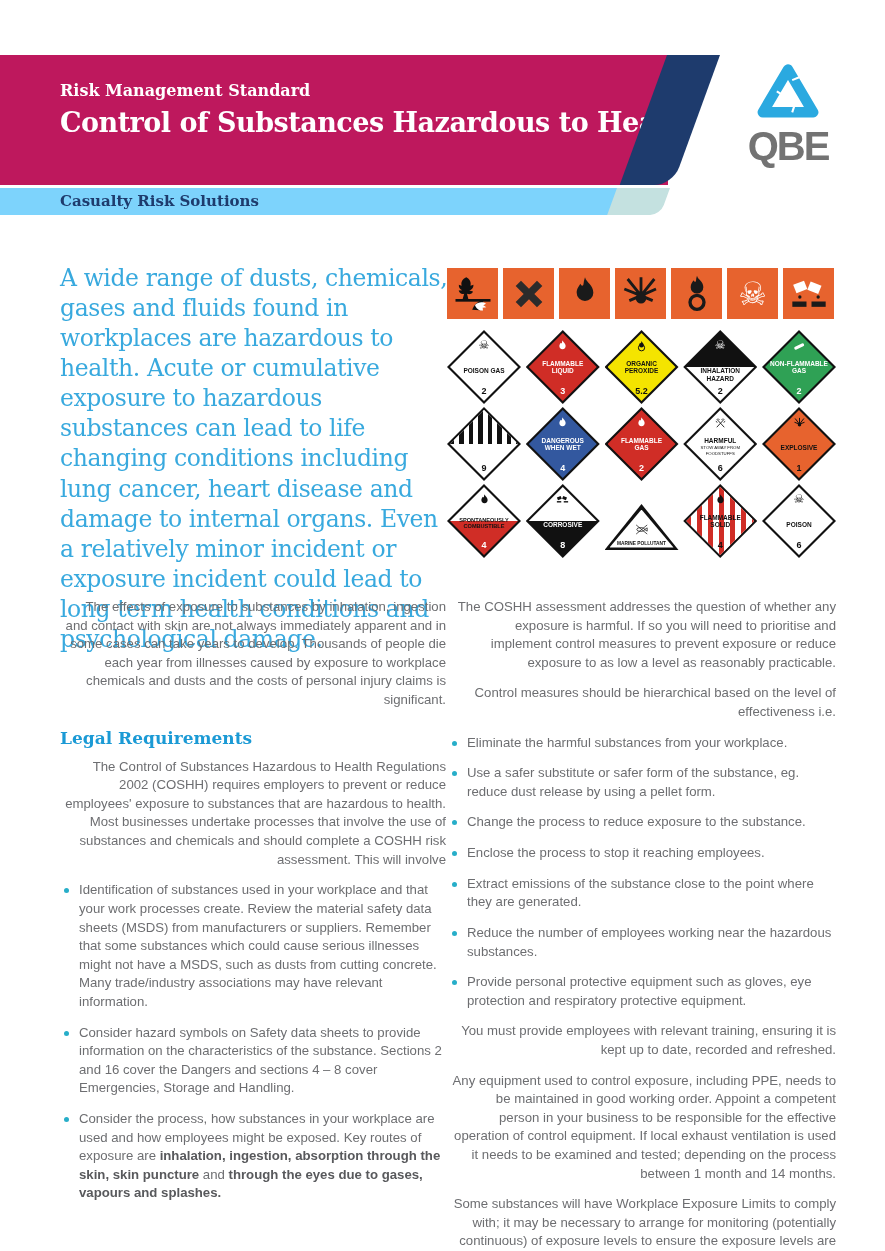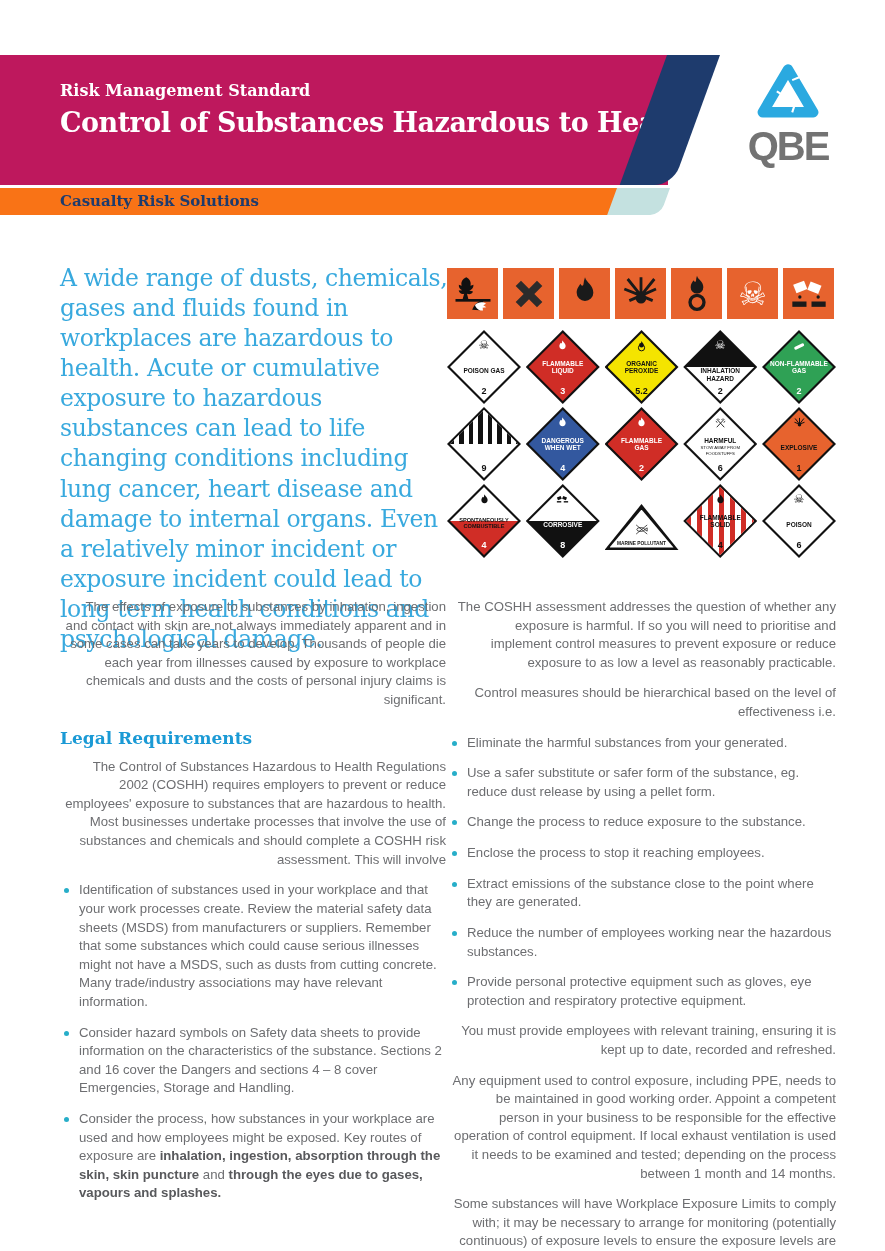--- a/index.html
+++ b/index.html
@@ -5,21 +5,21 @@
   html,body{margin:0;padding:0;background:#fff;}
   body{width:885px;height:1251px;position:relative;font-family:"Liberation Sans",sans-serif;overflow:hidden;}
   .page{position:absolute;inset:0;background:#fff;}
 
   
   .band-navy{position:absolute;top:55px;left:0;width:668px;height:130px;background:#be185d;color:#fff;}
   .band-navy::after{content:"";position:absolute;left:100%;margin-left:-1px;top:0;height:100%;width:53px;
     background:#1e3b6d;transform:skewX(-20deg);transform-origin:top left;border-bottom-right-radius:18px;}
   .eyebrow{position:absolute;left:60px;top:26px;font-family:"DejaVu Serif",serif;font-weight:bold;font-size:16px;}
   .doc-title{position:absolute;left:60px;top:52px;font-family:"DejaVu Serif",serif;font-weight:bold;font-size:27px;letter-spacing:-0.5px;white-space:nowrap;}
-  .band-teal{position:absolute;top:188px;left:0;width:618px;height:27px;background:#f97316;}
+  .band-teal{position:absolute;top:188px;left:0;width:618px;height:27px;background:#7dd3fc;}
   .band-teal::after{content:"";position:absolute;left:100%;margin-left:-1px;top:0;height:100%;width:53px;
     background:#c4e1e0;transform:skewX(-20deg);transform-origin:top left;border-bottom-right-radius:10px;}
   .band-teal-label{position:absolute;left:60px;top:4px;font-family:"DejaVu Serif",serif;font-weight:bold;font-size:15px;color:#1e3b6d;}
 
   
   .logo{position:absolute;top:60px;left:728px;width:120px;text-align:center;}
   .logo svg{width:70px;height:64px;display:block;margin:0 auto;}
   .logo-word{font-family:"Liberation Sans",sans-serif;font-weight:bold;font-size:40px;color:#737373;letter-spacing:-2px;line-height:1;margin-top:2px;}
 
   
@@ -382,21 +382,21 @@
       <li>Identification of substances used in your workplace and that your work processes create. Review the material safety data sheets (MSDS) from manufacturers or suppliers. Remember that some substances which could cause serious illnesses might not have a MSDS, such as dusts from cutting concrete. Many trade/industry associations may have relevant information.</li>
       <li>Consider hazard symbols on Safety data sheets to provide information on the characteristics of the substance. Sections 2 and 16 cover the Dangers and sections 4 – 8 cover Emergencies, Storage and Handling.</li>
       <li><span>Consider the process, how substances in your workplace are used and how employees might be exposed. Key routes of exposure are </span><strong>inhalation, ingestion, absorption through the skin, skin puncture</strong><span> and </span><strong>through the eyes due to gases, vapours and splashes.</strong></li>
     </ul>
   </div>
 
   <div class="col col-right">
     <p>The COSHH assessment addresses the question of whether any exposure is harmful. If so you will need to prioritise and implement control measures to prevent exposure or reduce exposure to as low a level as reasonably practicable.</p>
     <p>Control measures should be hierarchical based on the level of effectiveness i.e.</p>
     <ul>
-      <li>Eliminate the harmful substances from your generated.</li>
+      <li>Eliminate the harmful substances from your workplace.</li>
       <li>Use a safer substitute or safer form of the substance, eg. reduce dust release by using a pellet form.</li>
       <li>Change the process to reduce exposure to the substance.</li>
       <li>Enclose the process to stop it reaching employees.</li>
       <li>Extract emissions of the substance close to the point where they are generated.</li>
       <li>Reduce the number of employees working near the hazardous substances.</li>
       <li>Provide personal protective equipment such as gloves, eye protection and respiratory protective equipment.</li>
     </ul>
     <p>You must provide employees with relevant training, ensuring it is kept up to date, recorded and refreshed.</p>
     <p>Any equipment used to control exposure, including PPE, needs to be maintained in good working order. Appoint a competent person in your business to be responsible for the effective operation of control equipment. If local exhaust ventilation is used it needs to be examined and tested; depending on the process between 1 month and 14 months.</p>
     <p>Some substances will have Workplace Exposure Limits to comply with; it may be necessary to arrange for monitoring (potentially continuous) of exposure levels to ensure the exposure levels are known and adequately controlled.</p>

